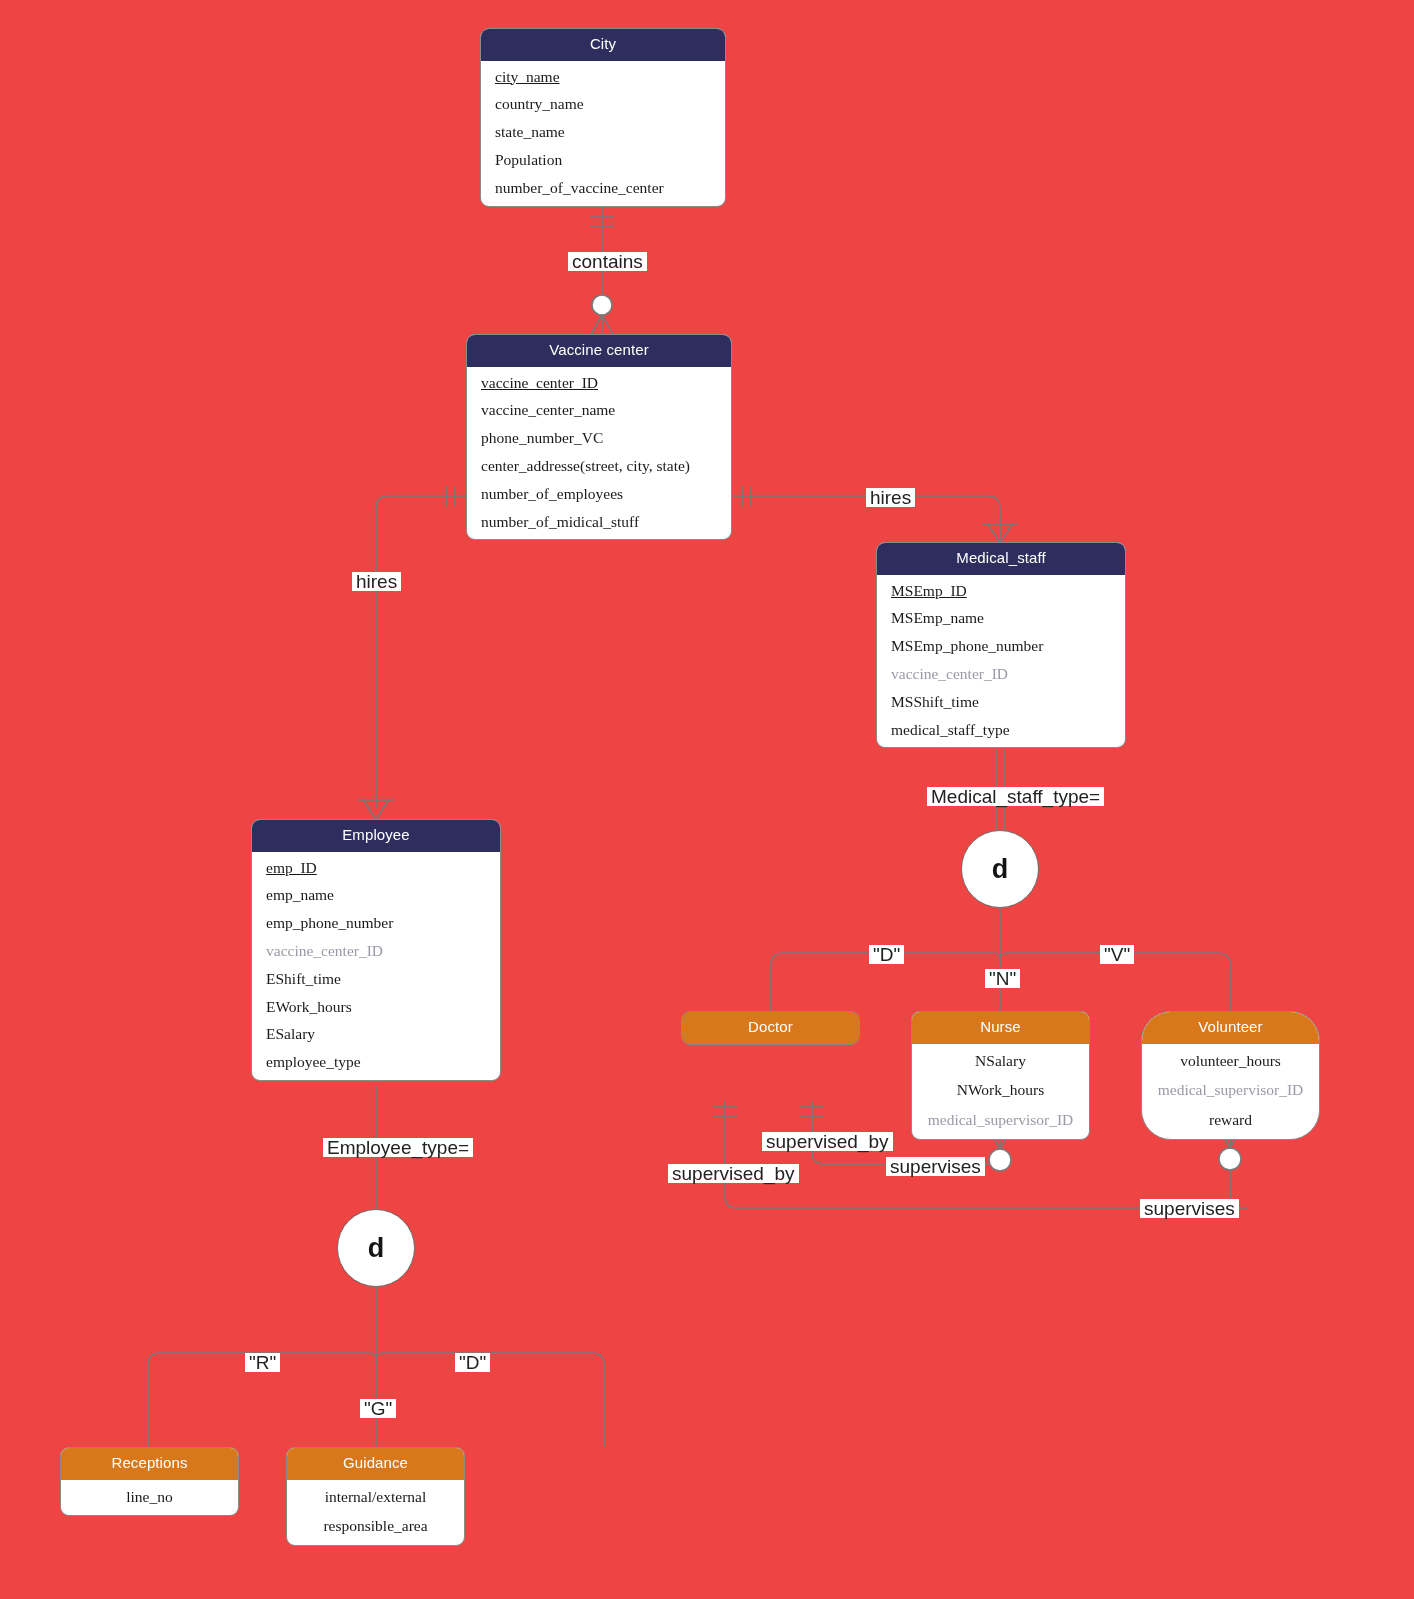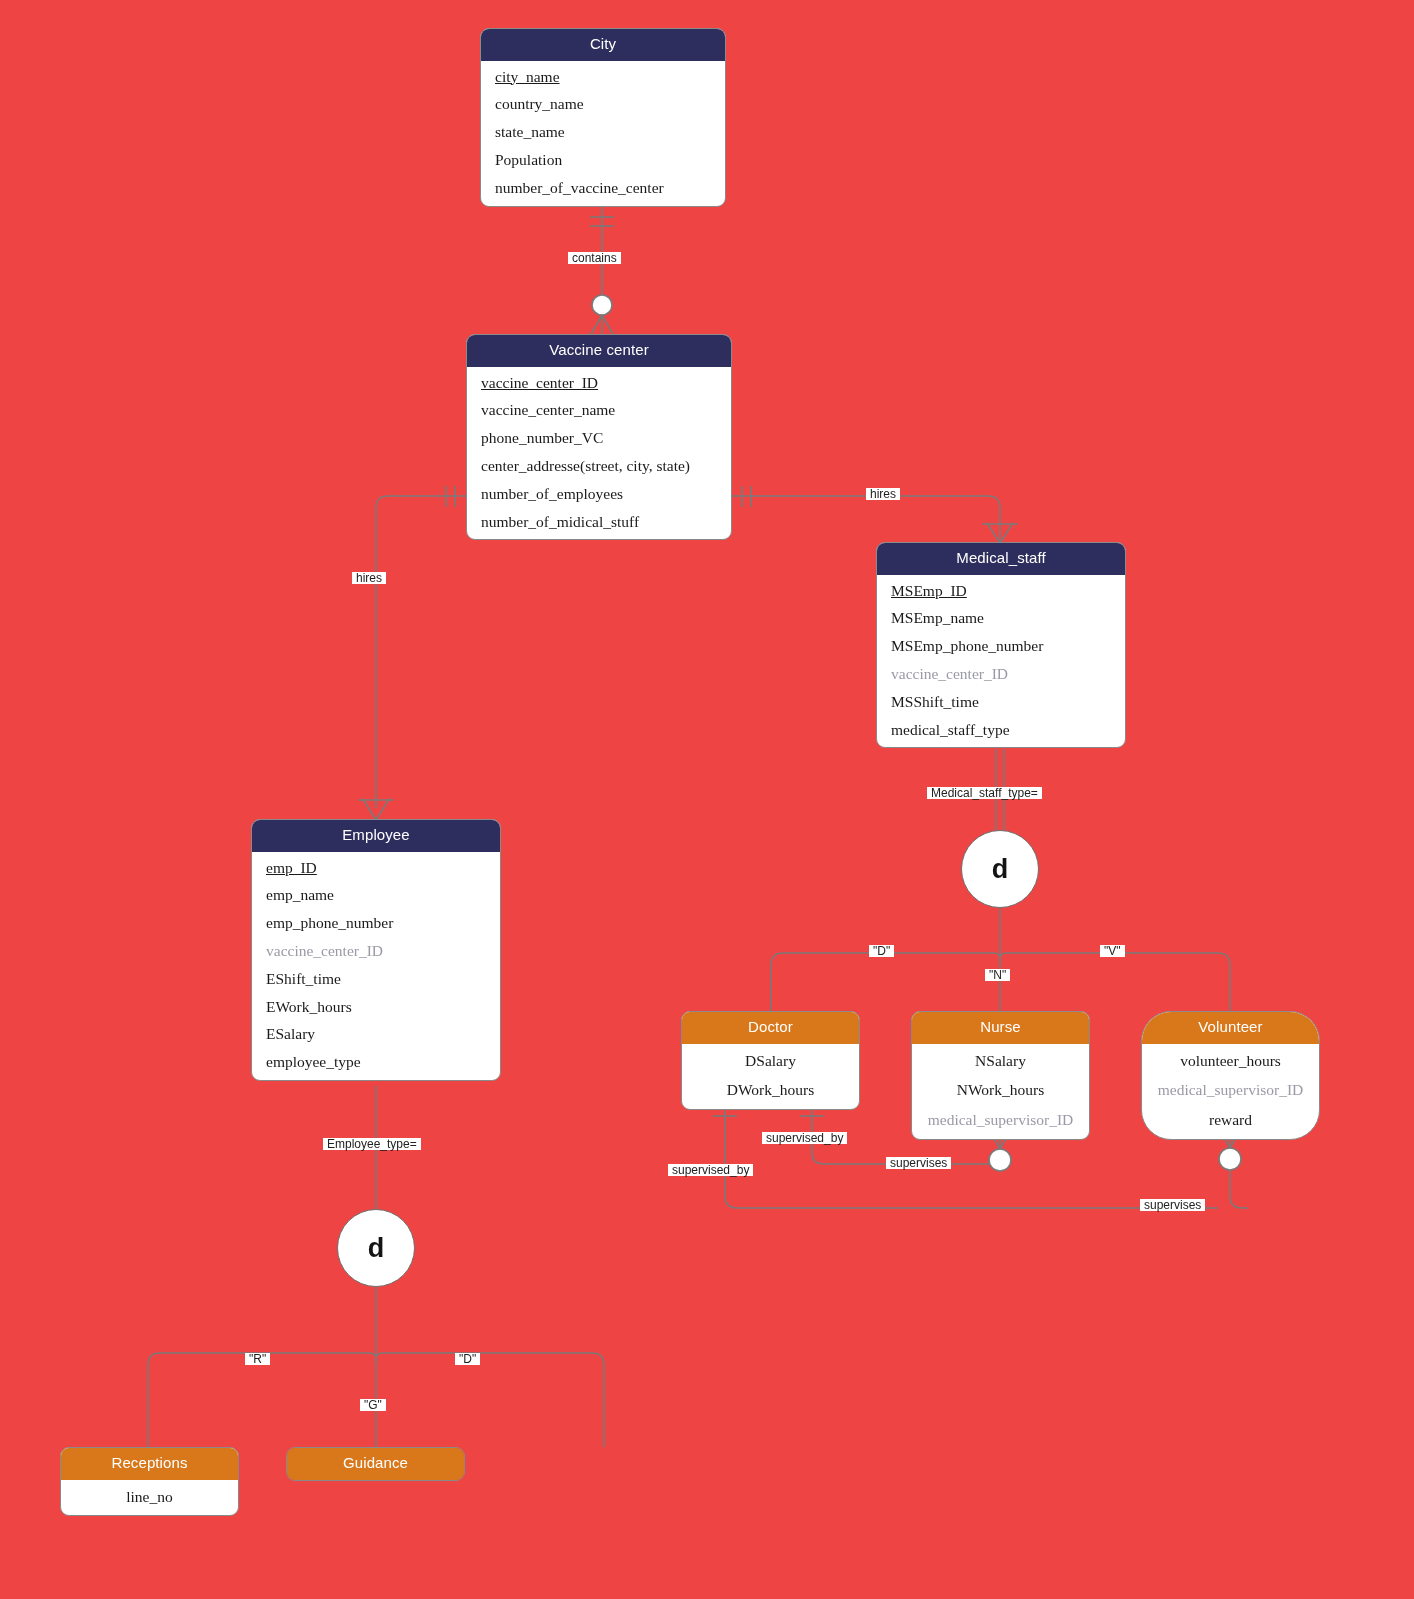--- a/index.html
+++ b/index.html
@@ -64,21 +64,21 @@
     white-space: nowrap;
   }
   .attr.pk { text-decoration: underline; }
   .attr.fk { color: #9a9aa6; }
   .attr.center { text-align: center; padding-left: 0; padding-right: 0; }
 
   .sub .attr { padding-top: 6px; padding-bottom: 6px; }
 
   .edge-label {
     position: absolute;
-    font-size: 12px;
+    font-size: 19px;
     color: #222222;
     background: #ffffff;
     padding: 0 4px;
     white-space: nowrap;
     line-height: 1;
   }
   .disc {
     position: absolute;
     width: 78px;
     height: 78px;
@@ -205,24 +205,20 @@
       <div class="attr fk">vaccine_center_ID</div>
       <div class="attr">EShift_time</div>
       <div class="attr">EWork_hours</div>
       <div class="attr">ESalary</div>
       <div class="attr">employee_type</div>
     </div>
   </div>
 
   <div class="entity sub" style="left:681px; top:1011px; width:179px;">
     <div class="hdr orange">Doctor</div>
-    <div class="attrs">
-      <div class="attr center">DSalary</div>
-      <div class="attr center">DWork_hours</div>
-    </div>
   </div>
 
   <div class="entity sub" style="left:911px; top:1011px; width:179px;">
     <div class="hdr orange">Nurse</div>
     <div class="attrs">
       <div class="attr center">NSalary</div>
       <div class="attr center">NWork_hours</div>
       <div class="attr center fk">medical_supervisor_ID</div>
     </div>
   </div>
@@ -238,20 +234,24 @@
 
   <div class="entity sub" style="left:60px; top:1447px; width:179px;">
     <div class="hdr orange">Receptions</div>
     <div class="attrs">
       <div class="attr center">line_no</div>
     </div>
   </div>
 
   <div class="entity sub" style="left:286px; top:1447px; width:179px;">
     <div class="hdr orange">Guidance</div>
+    <div class="attrs">
+      <div class="attr center">internal/external</div>
+      <div class="attr center">responsible_area</div>
+    </div>
   </div>
 
 
   <div class="disc" style="left:961px; top:830px;">d</div>
   <div class="disc" style="left:337px; top:1209px;">d</div>
 
   <div class="edge-label" style="left:568px; top:252px;">contains</div>
   <div class="edge-label" style="left:352px; top:572px;">hires</div>
   <div class="edge-label" style="left:866px; top:488px;">hires</div>
 

